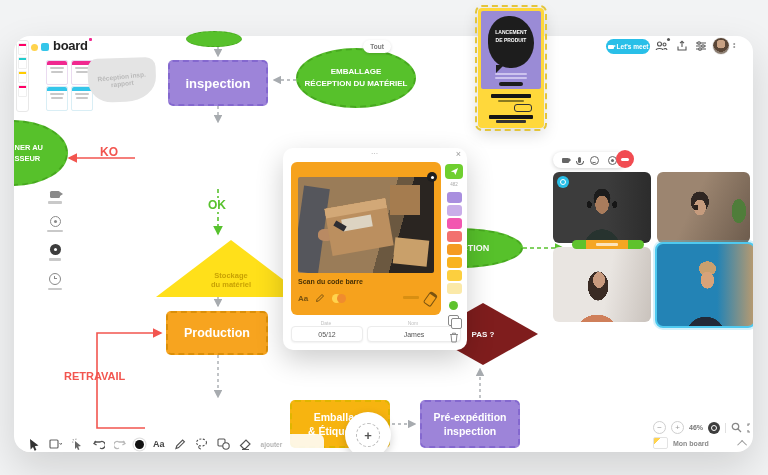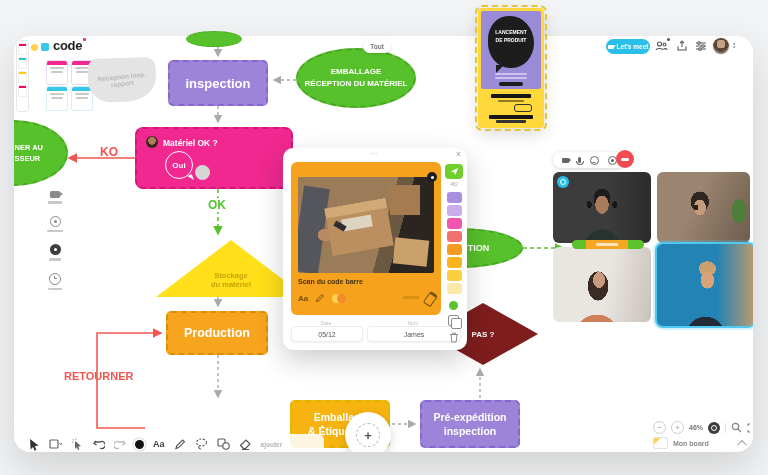--- a/index.html
+++ b/index.html
@@ -76,21 +76,21 @@
 
     <div class="abs" style="left:2px;top:4px;width:13px;height:72px;background:#fff;border:1px solid #e8e8e8;border-radius:3px;z-index:2;padding:2px 1px;box-sizing:border-box;">
       <div style="height:10px;border:1px solid #eee;border-radius:1px;margin-bottom:2px;background:linear-gradient(#f06 0 2px,#fff 2px);"></div>
       <div style="height:10px;border:1px solid #eee;border-radius:1px;margin-bottom:2px;background:linear-gradient(#2cc 0 2px,#fff 2px);"></div>
       <div style="height:10px;border:1px solid #eee;border-radius:1px;margin-bottom:2px;background:linear-gradient(#fc0 0 2px,#fff 2px);"></div>
       <div style="height:10px;border:1px solid #eee;border-radius:1px;background:linear-gradient(#f06 0 2px,#fff 2px);"></div>
     </div>
     <div class="abs" style="left:17px;top:8px;width:7px;height:7px;border-radius:50%;background:#ffd34d;z-index:2;"></div>
     <div class="abs" style="left:27px;top:7px;width:8px;height:8px;border-radius:2px;background:#35c6ea;z-index:2;"></div>
     <div class="abs" style="left:39px;top:2px;font-size:13px;font-weight:800;color:#222;letter-spacing:-.3px;z-index:2;">
-      <span>code</span><span style="display:inline-block;width:3px;height:3px;background:#f0288f;border-radius:1px;vertical-align:top;margin-left:1px;"></span>
+      <span>board</span><span style="display:inline-block;width:3px;height:3px;background:#f0288f;border-radius:1px;vertical-align:top;margin-left:1px;"></span>
     </div>
 
     <div class="abs" style="left:30px;top:22px;width:52px;height:52px;z-index:2;">
       <div class="abs" style="left:2px;top:2px;width:20px;height:23px;background:#fff;border:1px solid #eadbf0;border-radius:2px;">
           <div style="height:4px;background:#f0288f;border-radius:2px 2px 0 0;"></div>
           <div class="bar" style="width:14px;height:2px;margin:2px auto;"></div>
           <div class="bar" style="width:12px;height:2px;margin:2px auto;"></div>
         </div>
       <div class="abs" style="left:27px;top:2px;width:20px;height:23px;background:#fff;border:1px solid #eadbf0;border-radius:2px;">
           <div style="height:4px;background:#f0288f;border-radius:2px 2px 0 0;"></div>
@@ -154,44 +154,35 @@
       </div>
 
     <div class="node ellipse dashed-g" style="left:282px;top:12px;width:120px;height:60px;font-size:8px;line-height:1.5;">
       <span><span>EMBALLAGE</span><br><span>RÉCEPTION DU MATÉRIEL</span></span>
     </div>
 
     <div class="node ellipse dashed-g" style="left:-56px;top:84px;width:110px;height:66px;font-size:7.5px;line-height:1.5;">
       <span><span>RETOURNER AU</span><br><span>FOURNISSEUR</span></span>
     </div>
 
-    <div class="node dashed-pink" style="left:121px;top:91px;width:158px;height:62px;justify-content:flex-start;align-items:flex-start;">
-      <div class="abs" style="left:9px;top:7px;width:12px;height:12px;border-radius:50%;background:radial-gradient(circle at 50% 40%,#b07d5c 0 40%,#3c2a20 41%);"></div>
-      <div class="abs" style="left:26px;top:9px;font-size:8.5px;font-weight:800;">Matériel OK ?</div>
-      <div class="abs" style="left:28px;top:22px;width:26px;height:26px;border:1.5px solid #fff;border-radius:50%;display:flex;align-items:center;justify-content:center;font-size:8px;">
-          <span>Oui</span>
-        <i style="position:absolute;right:-1px;bottom:-3px;width:0;height:0;border-left:5px solid transparent;border-top:6px solid #fff;transform:rotate(-20deg);"></i>
-      </div>
-      <div class="abs" style="left:58px;top:36px;width:15px;height:15px;border-radius:50%;background:#d6d6d6;"></div>
-    </div>
 
     <div class="lbl" style="left:86px;top:109px;color:#f2554f;font-size:12px;"><span>KO</span></div>
     <div class="lbl" style="left:192px;top:162px;color:#58c22e;font-size:12px;background:#fff;padding:0 2px;"><span>OK</span></div>
 
     <div class="abs" style="left:142px;top:204px;width:150px;height:57px;z-index:2;">
       <div style="width:100%;height:100%;background:#ffe01a;clip-path:polygon(50% 0,100% 100%,0 100%);display:flex;align-items:flex-end;justify-content:center;">
         <span style="color:#c9a204;font-size:7.5px;font-weight:700;line-height:1.3;text-align:center;padding-bottom:7px;"><span>Stockage</span><br><span>du matériel</span></span>
       </div>
     </div>
 
     <div class="node rect dashed-o" style="left:152px;top:275px;width:102px;height:44px;font-size:12.5px;">
         <span>Production</span>
       </div>
 
-    <div class="lbl" style="left:50px;top:334px;color:#f2554f;font-size:11px;"><span>RETOURNER</span></div>
+    <div class="lbl" style="left:50px;top:334px;color:#f2554f;font-size:11px;"><span>RETRAVAIL</span></div>
 
 
     <div class="node rect dashed-y" style="left:276px;top:364px;width:100px;height:48px;font-size:10.5px;line-height:1.35;">
       <span><span>Emballage</span><br><span>&amp; Étiquetage</span></span>
     </div>
     <div class="node rect dashed-p" style="left:406px;top:364px;width:100px;height:48px;font-size:10.5px;line-height:1.35;">
       <span><span>Pré-expédition</span><br><span>inspection</span></span>
     </div>
 
     <div class="abs" style="left:331px;top:376px;width:46px;height:46px;border-radius:50%;background:#fff;box-shadow:0 3px 10px rgba(0,0,0,.18);z-index:4;display:flex;align-items:center;justify-content:center;">

